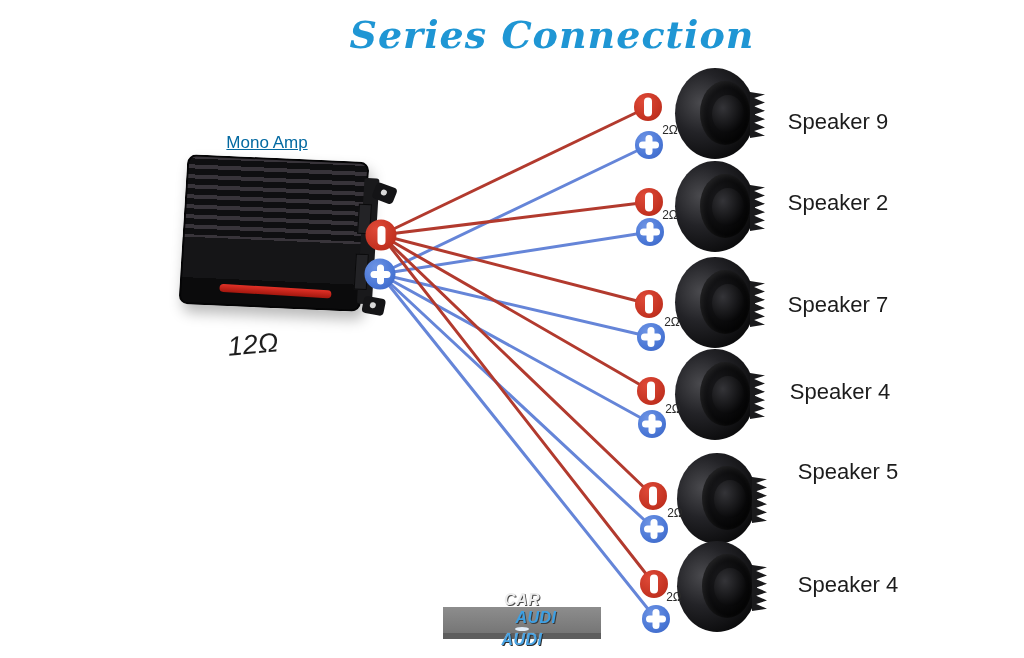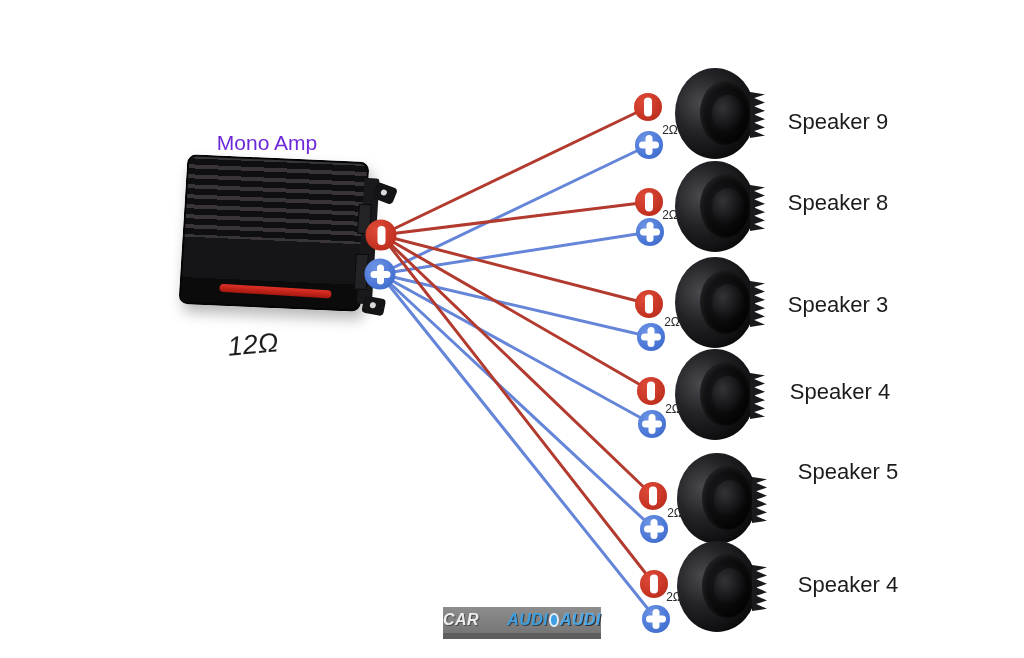--- a/index.html
+++ b/index.html
@@ -12,21 +12,21 @@
   
   .title {
     position:absolute; z-index:3; transform:translate(-50%,-50%);
     font-family:"DejaVu Serif", serif; font-style:italic; font-weight:bold;
     font-size:38px; white-space:nowrap; letter-spacing:1px;
   }
 
   
   .amp-label {
     position:absolute; z-index:3; transform:translate(-50%,-50%);
-    font-size:21px; color:#6d28d9; white-space:nowrap;
+    font-size:17px; color:#0369a1; white-space:nowrap;text-decoration:underline;
   }
   .amp-ohm {
     position:absolute; z-index:3; transform:translate(-50%,-50%) rotate(-5deg);
     font-size:27px; font-style:italic; color:#1d1d1d; white-space:nowrap;
   }
   .amp-wrap { position:absolute; left:183px; top:158px; width:182px; height:150px;
     transform:rotate(3.5deg) skewY(-1deg); z-index:2; }
   .amp-body { position:absolute; inset:0; border-radius:9px;
     background:
       linear-gradient(to bottom, rgba(0,0,0,0) 0 55%, #151517 55% 82%, #0b0b0c 82% 100%),
@@ -71,21 +71,21 @@
     clip-path:polygon(0 0,100% 5%,28% 13%,100% 23%,28% 31%,100% 41%,28% 49%,100% 59%,28% 67%,100% 77%,28% 85%,100% 95%,0 100%); }
   .spk-label { position:absolute; z-index:3; transform:translate(-50%,-50%);
     font-size:22px; color:#1c1c1c; white-space:nowrap; }
   .ohm { position:absolute; z-index:4; transform:translate(-50%,-50%);
     font-size:12px; color:#2a2a2a; white-space:nowrap; }
 
   
   .watermark { position:absolute; left:443px; top:607px; width:158px; height:26px; z-index:6;
     background:linear-gradient(#8d8d8d,#767676); border-bottom:6px solid #5e5e5e;
     display:flex; align-items:center; justify-content:center;
-    font-style:italic; font-weight:bold; font-size:16px; letter-spacing:0.5px; white-space:nowrap; }
+    font-style:italic; font-weight:bold; font-size:16px; letter-spacing:0.5px; white-space:nowrap;flex-direction:column; }
   .wm-car  { color:#ededed; text-shadow:1px 1px 0 #4a4a4a; }
   .wm-audi { color:#3e9fe2; text-shadow:1px 1px 0 #3b3b3b;margin-left:28px; }
   .wm-hunt { color:#4aa4e4; text-shadow:1px 1px 0 #2e2e2e, 0 0 1px #cfe4f4; }
   .wm-icon { display:inline-block; width:10px; height:10px; border-radius:50%;
     border:2px solid #e3edf7; background:#3e9fe2; margin:0 1px; }
 </style>
 </head>
 <body>
 
 <div class="canvas">
@@ -98,20 +98,21 @@
       <line x1="381" y1="235" x2="649" y2="304" stroke="#b23a2e" stroke-width="3" stroke-linecap="round"></line>
       <line x1="380" y1="274" x2="651" y2="337" stroke="#6585d8" stroke-width="3" stroke-linecap="round"></line>
       <line x1="381" y1="235" x2="651" y2="391" stroke="#b23a2e" stroke-width="3" stroke-linecap="round"></line>
       <line x1="380" y1="274" x2="652" y2="424" stroke="#6585d8" stroke-width="3" stroke-linecap="round"></line>
       <line x1="381" y1="235" x2="653" y2="496" stroke="#b23a2e" stroke-width="3" stroke-linecap="round"></line>
       <line x1="380" y1="274" x2="654" y2="529" stroke="#6585d8" stroke-width="3" stroke-linecap="round"></line>
       <line x1="381" y1="235" x2="654" y2="584" stroke="#b23a2e" stroke-width="3" stroke-linecap="round"></line>
       <line x1="380" y1="274" x2="656" y2="619" stroke="#6585d8" stroke-width="3" stroke-linecap="round"></line>
     </svg>
 
+  <div class="title" style="position: absolute; left: 552px; top: 34px; color: rgb(31, 150, 212);">Series Connection</div>
 
   <div class="amp-label" style="position: absolute; left: 267px; top: 143px;">Mono Amp</div>
   <div class="amp-wrap">
     <div class="amp-body"></div>
     <div class="amp-bracket"></div>
     <div class="amp-ear top"></div>
     <div class="amp-ear bottom"></div>
     <div class="amp-conn c1"></div>
     <div class="amp-conn c2"></div>
     <div class="amp-stripe"></div>
@@ -149,37 +150,37 @@
       <div class="spk-dome"></div>
   </div>
   <div class="terminal neg" style="position: absolute; left: 649px; top: 202px;">
       <span class="bar"></span>
     </div>
   <div class="ohm" style="position: absolute; left: 670px; top: 215px;">2Ω</div>
   <div class="terminal pos" style="position: absolute; left: 650px; top: 232px;">
       <span class="pv"></span>
       <span class="ph"></span>
     </div>
-  <div class="spk-label" style="position: absolute; left: 838px; top: 203px;">Speaker 8</div>
+  <div class="spk-label" style="position: absolute; left: 838px; top: 203px;">Speaker 2</div>
 
   <div class="speaker" style="position: absolute; left: 719px; top: 303px;">
     <div class="spk-body"></div>
       <div class="spk-fins"></div>
       <div class="spk-ring"></div>
       <div class="spk-dome"></div>
   </div>
   <div class="terminal neg" style="position: absolute; left: 649px; top: 304px;">
       <span class="bar"></span>
     </div>
   <div class="ohm" style="position: absolute; left: 672px; top: 322px;">2Ω</div>
   <div class="terminal pos" style="position: absolute; left: 651px; top: 337px;">
       <span class="pv"></span>
       <span class="ph"></span>
     </div>
-  <div class="spk-label" style="position: absolute; left: 838px; top: 305px;">Speaker 3</div>
+  <div class="spk-label" style="position: absolute; left: 838px; top: 305px;">Speaker 7</div>
 
   <div class="speaker" style="position: absolute; left: 719px; top: 395px;">
     <div class="spk-body"></div>
       <div class="spk-fins"></div>
       <div class="spk-ring"></div>
       <div class="spk-dome"></div>
   </div>
   <div class="terminal neg" style="position: absolute; left: 651px; top: 391px;">
       <span class="bar"></span>
     </div>

